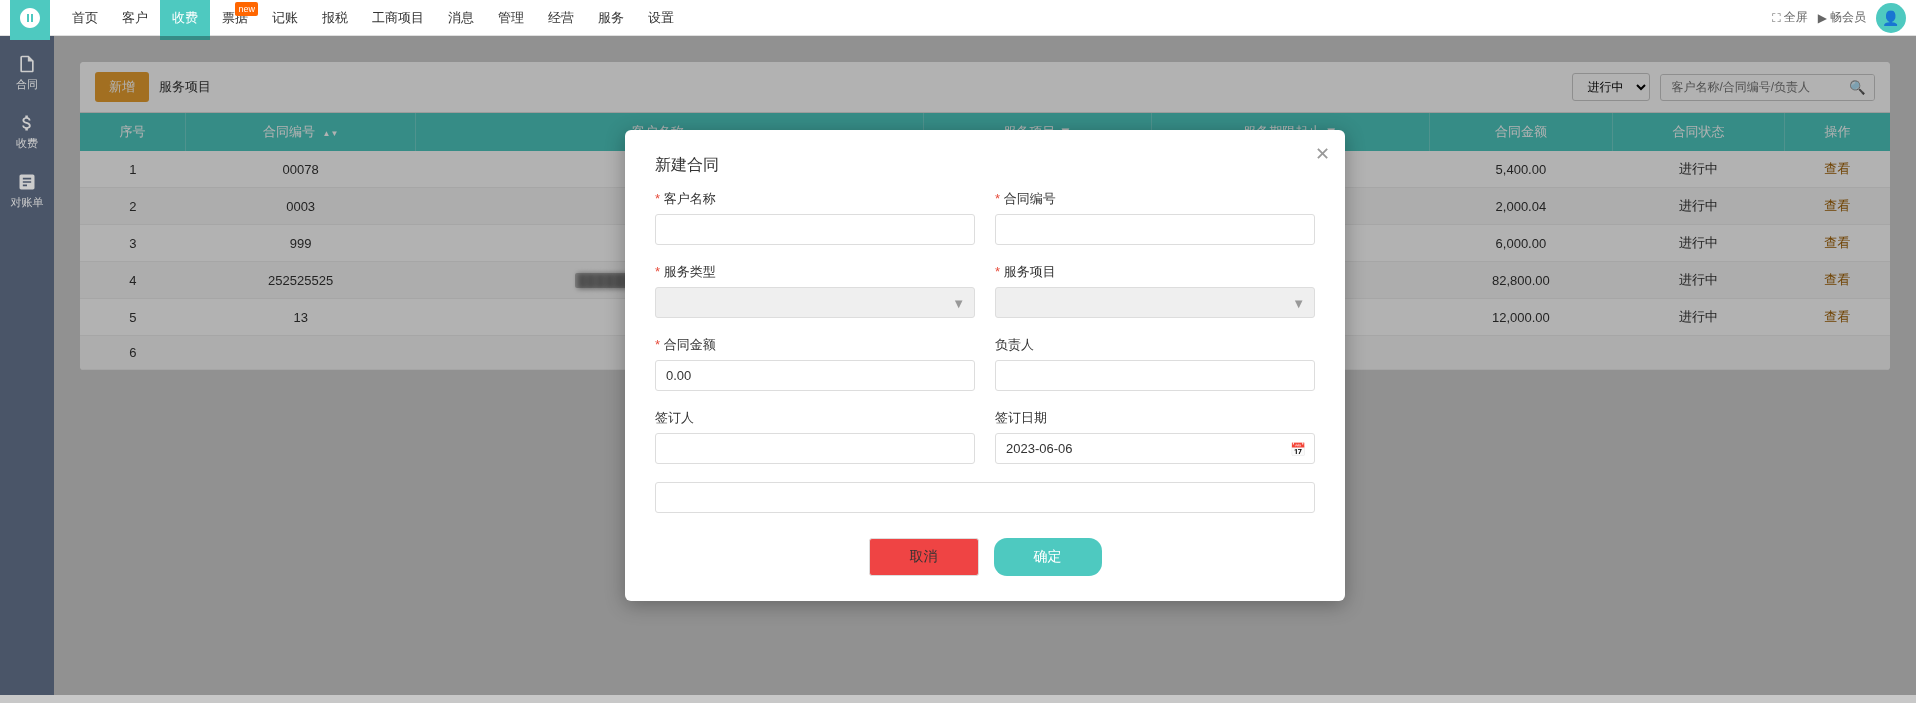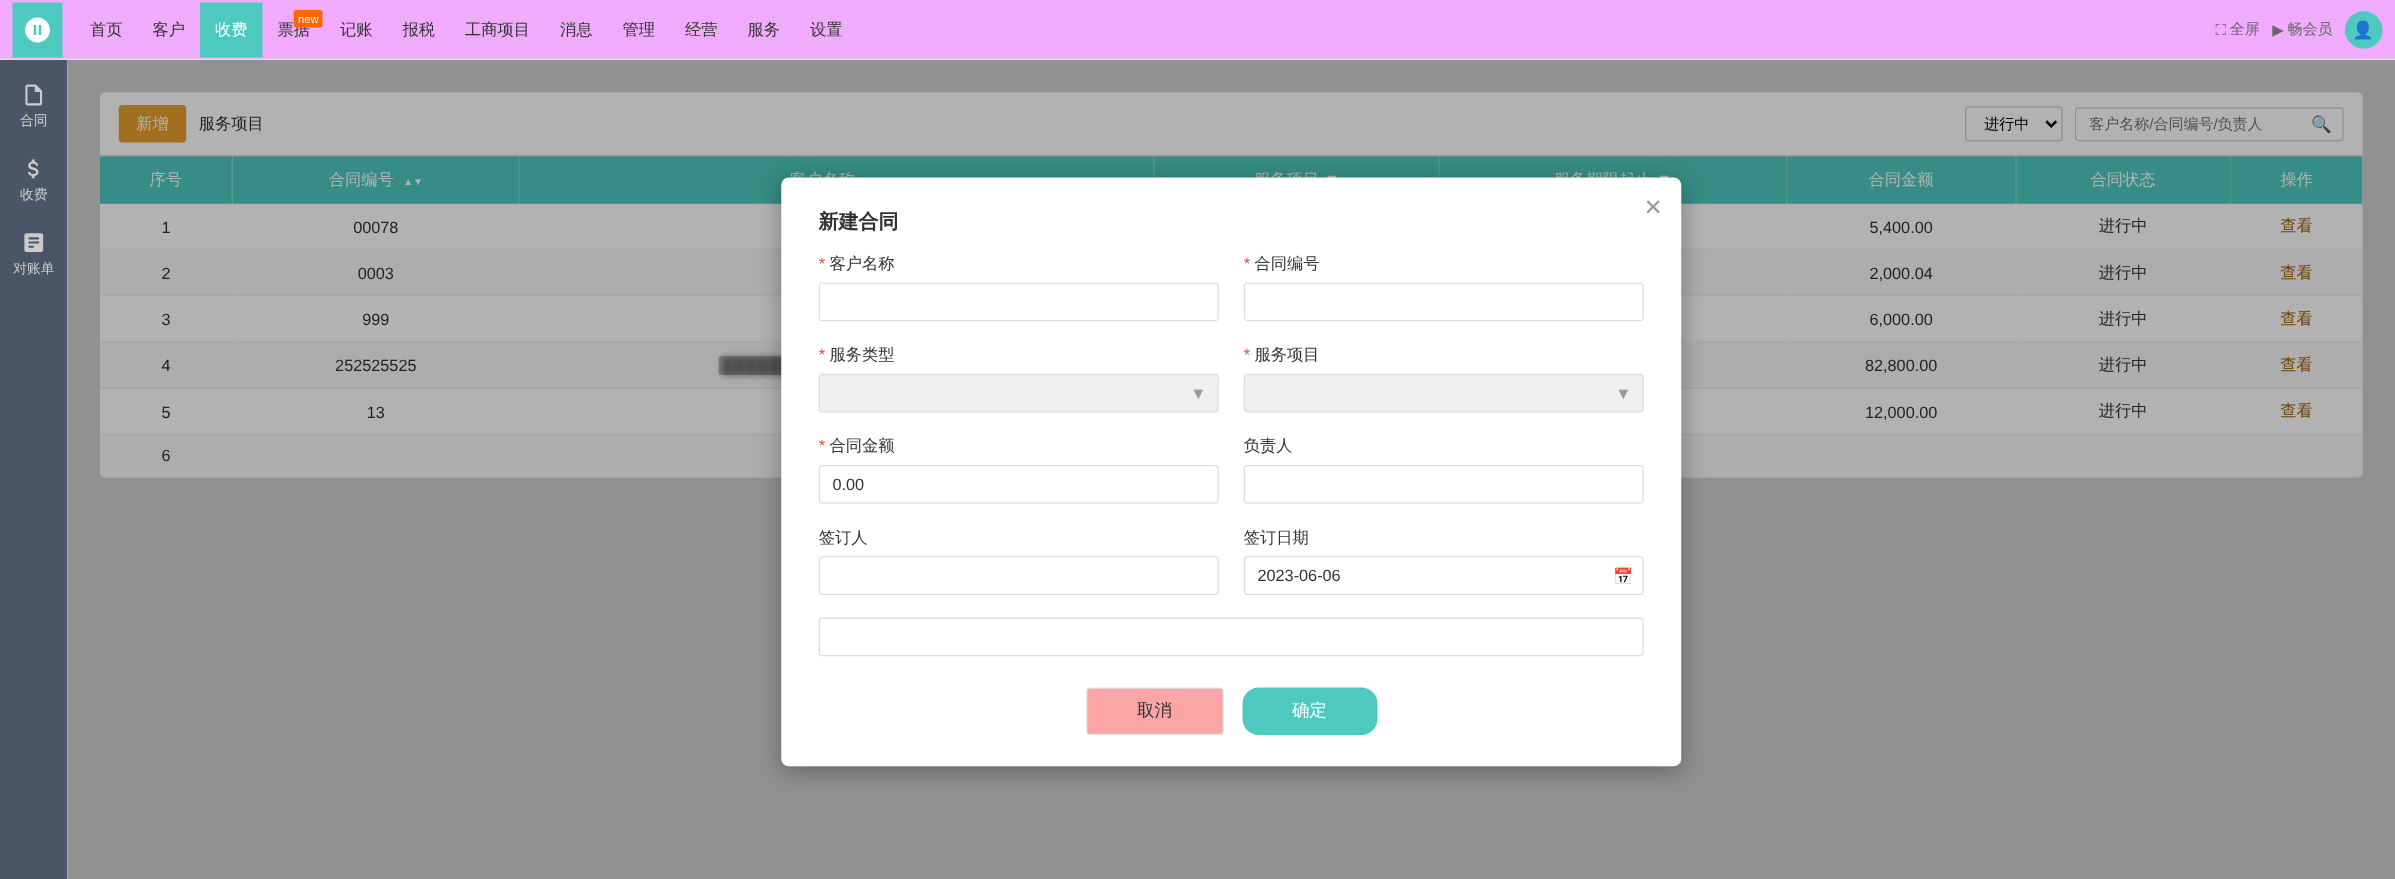--- a/index.html
+++ b/index.html
@@ -1,21 +1,21 @@
 <!DOCTYPE html>
 <html><head>
   <meta charset="utf-8">
   <style>
     * { box-sizing: border-box; margin: 0; padding: 0; }
     body { font-family: "Microsoft YaHei", Arial, sans-serif; font-size: 13px; background: #c8c8c8; overflow: hidden; }
 
     
     .top-nav {
       display: flex; align-items: center;
-      background: #f0abfc; height: 48px;
+      background: #ffffff; height: 36px;
       border-bottom: 1px solid #e0e0e0;
       padding: 0 10px;
       position: relative; z-index: 100;
     }
     .top-nav .logo {
       width: 40px; height: 44px;
       background: #4ec9c0;
       display: flex; align-items: center; justify-content: center;
       margin-right: 10px;
     }
@@ -120,21 +120,21 @@
     .modal-overlay {
       position: absolute; top: 0; left: 0; right: 0; bottom: 0;
       background: rgba(0,0,0,0.3); display: flex; align-items: center; justify-content: center;
       z-index: 200;
     }
     .modal {
       background: #fff; border-radius: 6px; width: 720px;
       box-shadow: 0 4px 20px rgba(0,0,0,0.3); padding: 25px 30px;
       position: relative;
     }
-    .modal-title { font-size: 16px; color: #333; margin-bottom: 14px; font-weight: bold; }
+    .modal-title { font-size: 16px; color: #333; margin-bottom: 14px; font-weight: normal; }
     .modal-close {
       position: absolute; top: 15px; right: 15px;
       cursor: pointer; color: #999; font-size: 18px; line-height: 1;
     }
     .form-grid { display: grid; grid-template-columns: 1fr 1fr; gap: 18px 20px; }
     .form-field { display: flex; flex-direction: column; }
     .form-label {
       font-size: 13px; color: #333; margin-bottom: 6px;
     }
     .form-label.required::before {
@@ -147,21 +147,21 @@
     .form-select-wrapper { position: relative; }
     .form-select-wrapper .form-input { width: 100%; appearance: none; }
     .form-select-wrapper .dropdown-arrow {
       position: absolute; right: 10px; top: 50%; transform: translateY(-50%);
       color: #999; pointer-events: none;
     }
     .modal-footer {
       display: flex; justify-content: center; gap: 15px; margin-top: 25px;
     }
     .btn-cancel {
-      border: 1px solid #ddd; background: #fca5a5; color: #333;
+      border: 1px solid #ddd; background: #ef4444; color: #333;
       padding: 9px 40px; border-radius: 3px; cursor: pointer; font-size: 14px;
     }
     .btn-confirm {
       background: #4ec9c0; color: #fff; border: none;
       padding: 9px 40px; border-radius: 13px; cursor: pointer; font-size: 14px;
     }
     .date-field-wrapper { position: relative; }
     .date-field-wrapper .calendar-icon-btn {
       position: absolute; right: 8px; top: 50%; transform: translateY(-50%);
       color: #bbb; cursor: pointer;

